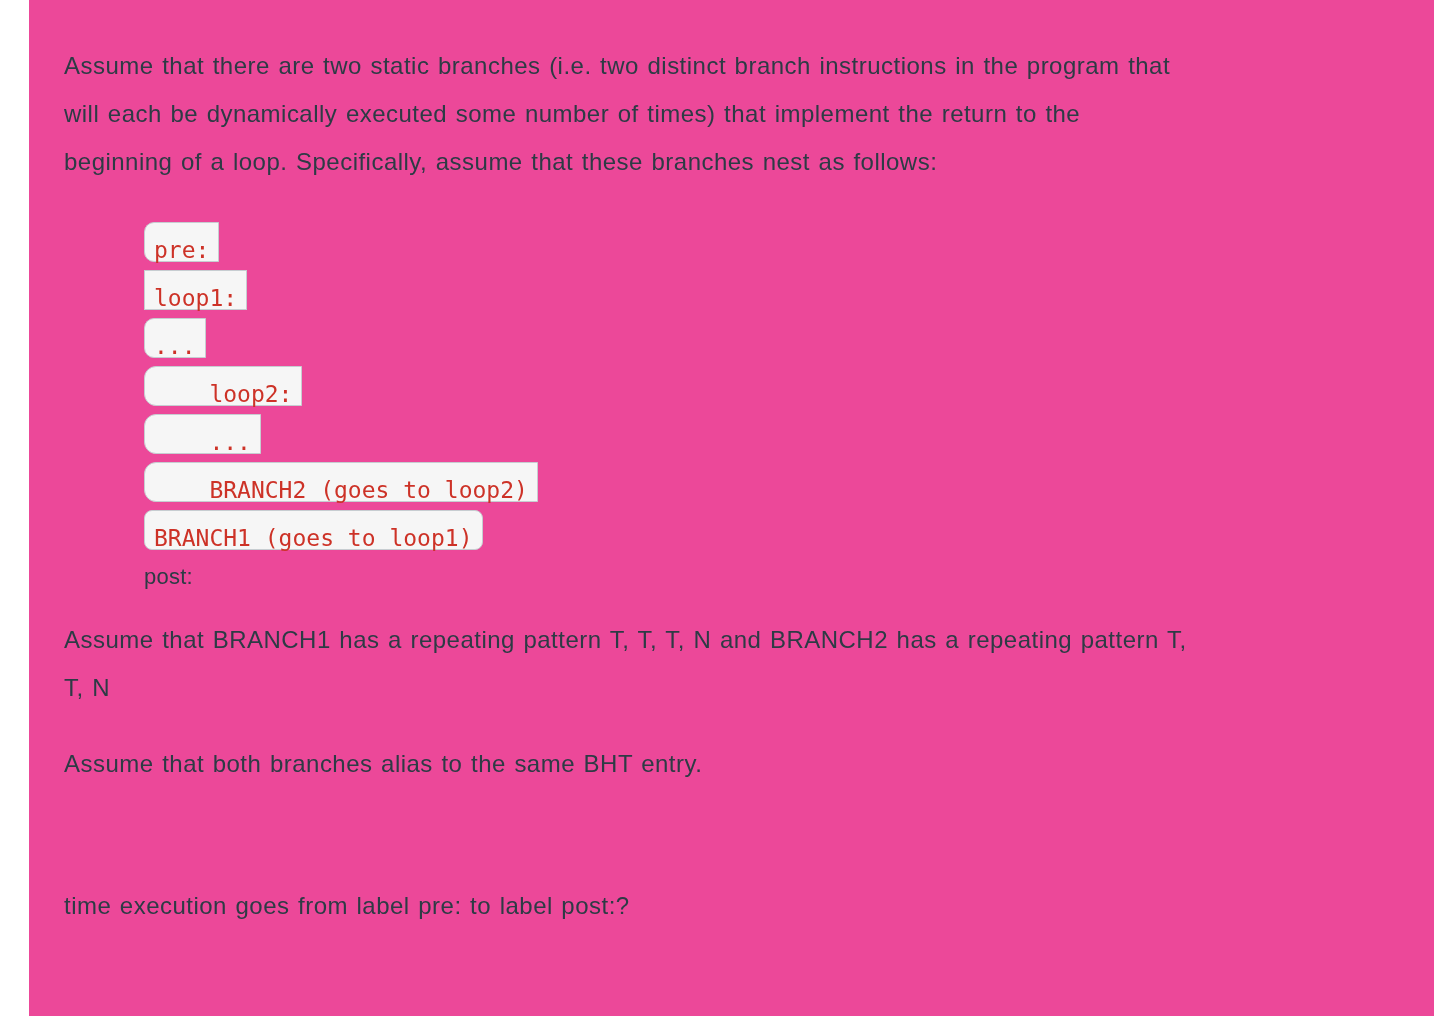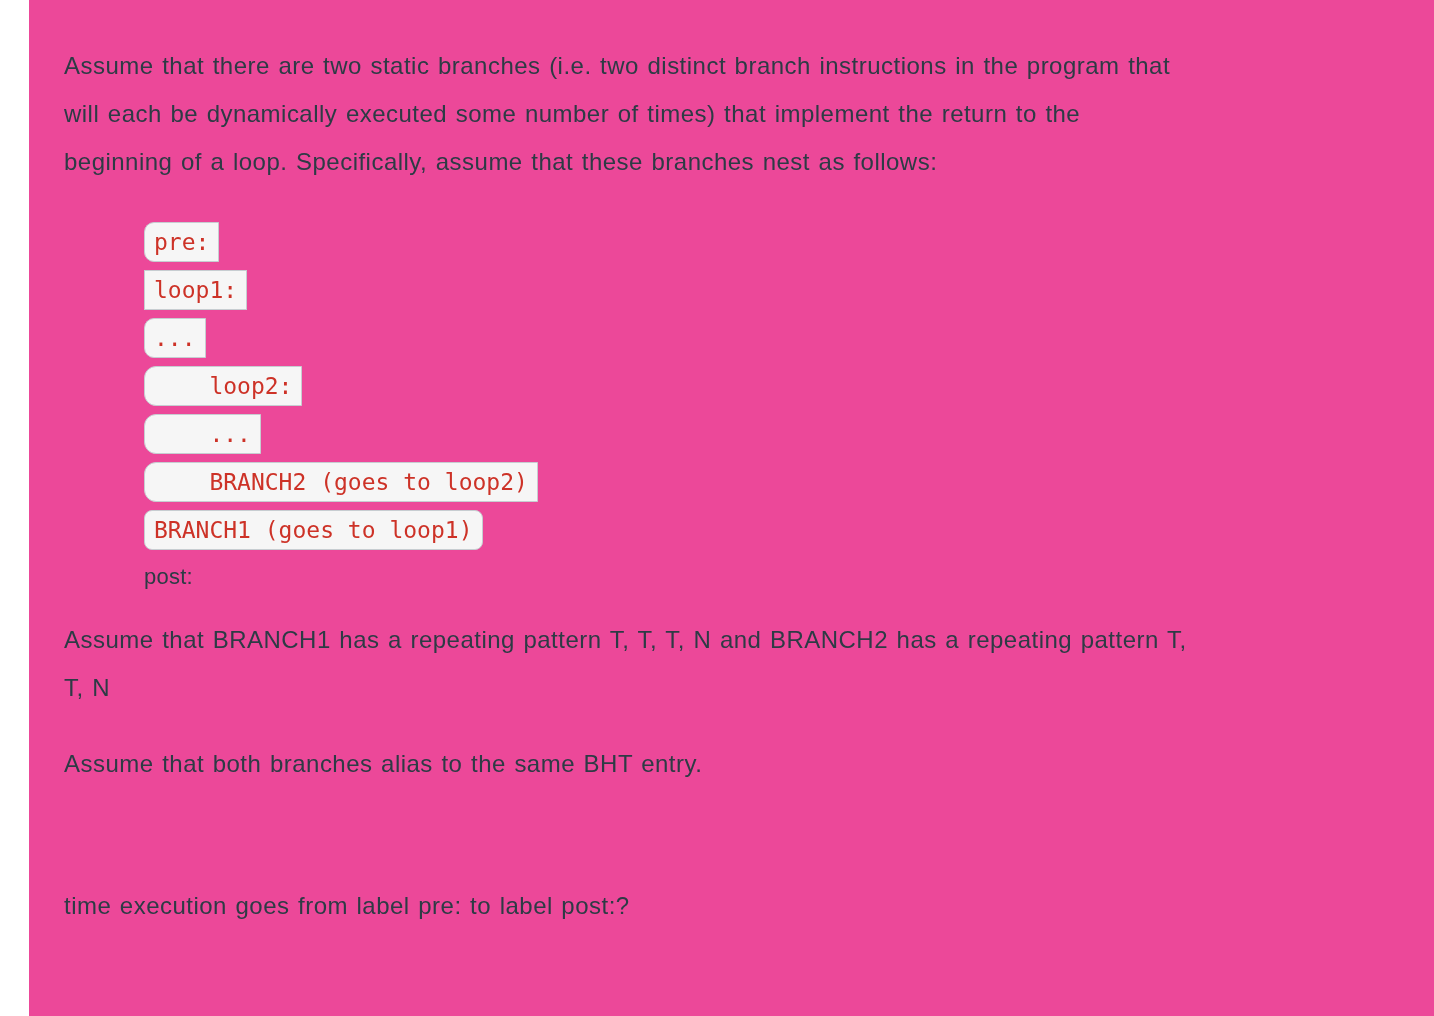--- a/index.html
+++ b/index.html
@@ -37,21 +37,21 @@
   }
   .code-row {
     height: 40px;
     margin-bottom: 8px;
   }
   .code-chip {
     display: inline-block;
     box-sizing: border-box;
     height: 40px;
     line-height: 38px;
-    padding: 0 9px;
+    padding: 8px 9px;
     background: #f6f6f6;
     border: 1px solid #c7cdd1;
     font-family: "DejaVu Sans Mono", "Liberation Mono", monospace;
     font-size: 23px;
     color: #cd3227;
     white-space: pre;
     vertical-align: top;
   }
   
   .code-row:nth-child(1) .code-chip { border-radius: 10px 0 0 10px; }

